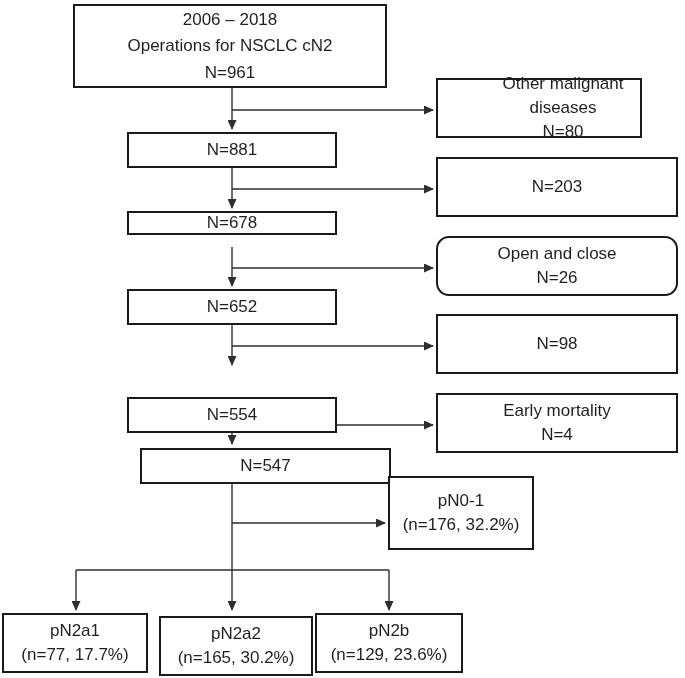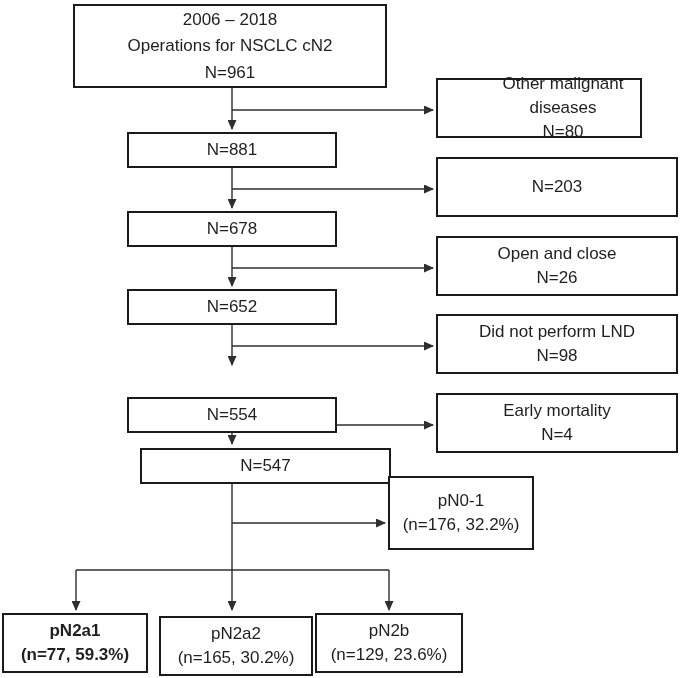--- a/index.html
+++ b/index.html
@@ -76,61 +76,60 @@
 
   <div class="box top" style="left:73px; top:4px; width:314px; height:84px;justify-content:flex-end;">
     <div>2006 – 2018</div>
     <div>Operations for NSCLC cN2</div>
     <div>N=961</div>
   </div>
 
   <div class="box" style="left:127px; top:132px; width:210px; height:36px;">
     <div>N=881</div>
   </div>
-  <div class="box" style="left:127px; top:211px; width:210px; height:36px;">
+  <div class="box" style="left:127px; top:211px; width:210px; height:24px;">
     <div>N=678</div>
   </div>
   <div class="box" style="left:127px; top:289px; width:210px; height:36px;">
     <div>N=652</div>
   </div>
   <div class="box" style="left:127px; top:368px; width:210px; height:36px;margin-top:29px;">
     <div>N=554</div>
   </div>
   <div class="box" style="left:140px; top:448px; width:251px; height:36px;">
     <div>N=547</div>
   </div>
 
   <div class="box" style="left:436px; top:78px; width:206px; height:60px;padding-left:48px;">
     <div>Other malignant diseases</div>
     <div>N=80</div>
   </div>
   <div class="box" style="left:436px; top:157px; width:242px; height:60px;">
     <div>N=203</div>
   </div>
-  <div class="box" style="left:436px; top:236px; width:242px; height:60px;">
+  <div class="box" style="left:436px; top:236px; width:242px; height:60px;border-radius:13px;">
     <div>Open and close</div>
     <div>N=26</div>
   </div>
   <div class="box" style="left:436px; top:314px; width:242px; height:60px;">
-    <div>Did not perform LND</div>
     <div>N=98</div>
   </div>
   <div class="box" style="left:436px; top:393px; width:242px; height:60px;">
     <div>Early mortality</div>
     <div>N=4</div>
   </div>
 
   <div class="box" style="left:388px; top:476px; width:146px; height:74px;">
     <div>pN0-1</div>
     <div>(n=176, 32.2%)</div>
   </div>
 
-  <div class="box" style="left:2px; top:613px; width:146px; height:60px;font-weight:bold;">
+  <div class="box" style="left:2px; top:613px; width:146px; height:60px;">
     <div>pN2a1</div>
-    <div>(n=77, 59.3%)</div>
+    <div>(n=77, 17.7%)</div>
   </div>
   <div class="box" style="left:159px; top:616px; width:154px; height:60px;">
     <div>pN2a2</div>
     <div>(n=165, 30.2%)</div>
   </div>
   <div class="box" style="left:315px; top:613px; width:148px; height:60px;">
     <div>pN2b</div>
     <div>(n=129, 23.6%)</div>
   </div>
 

